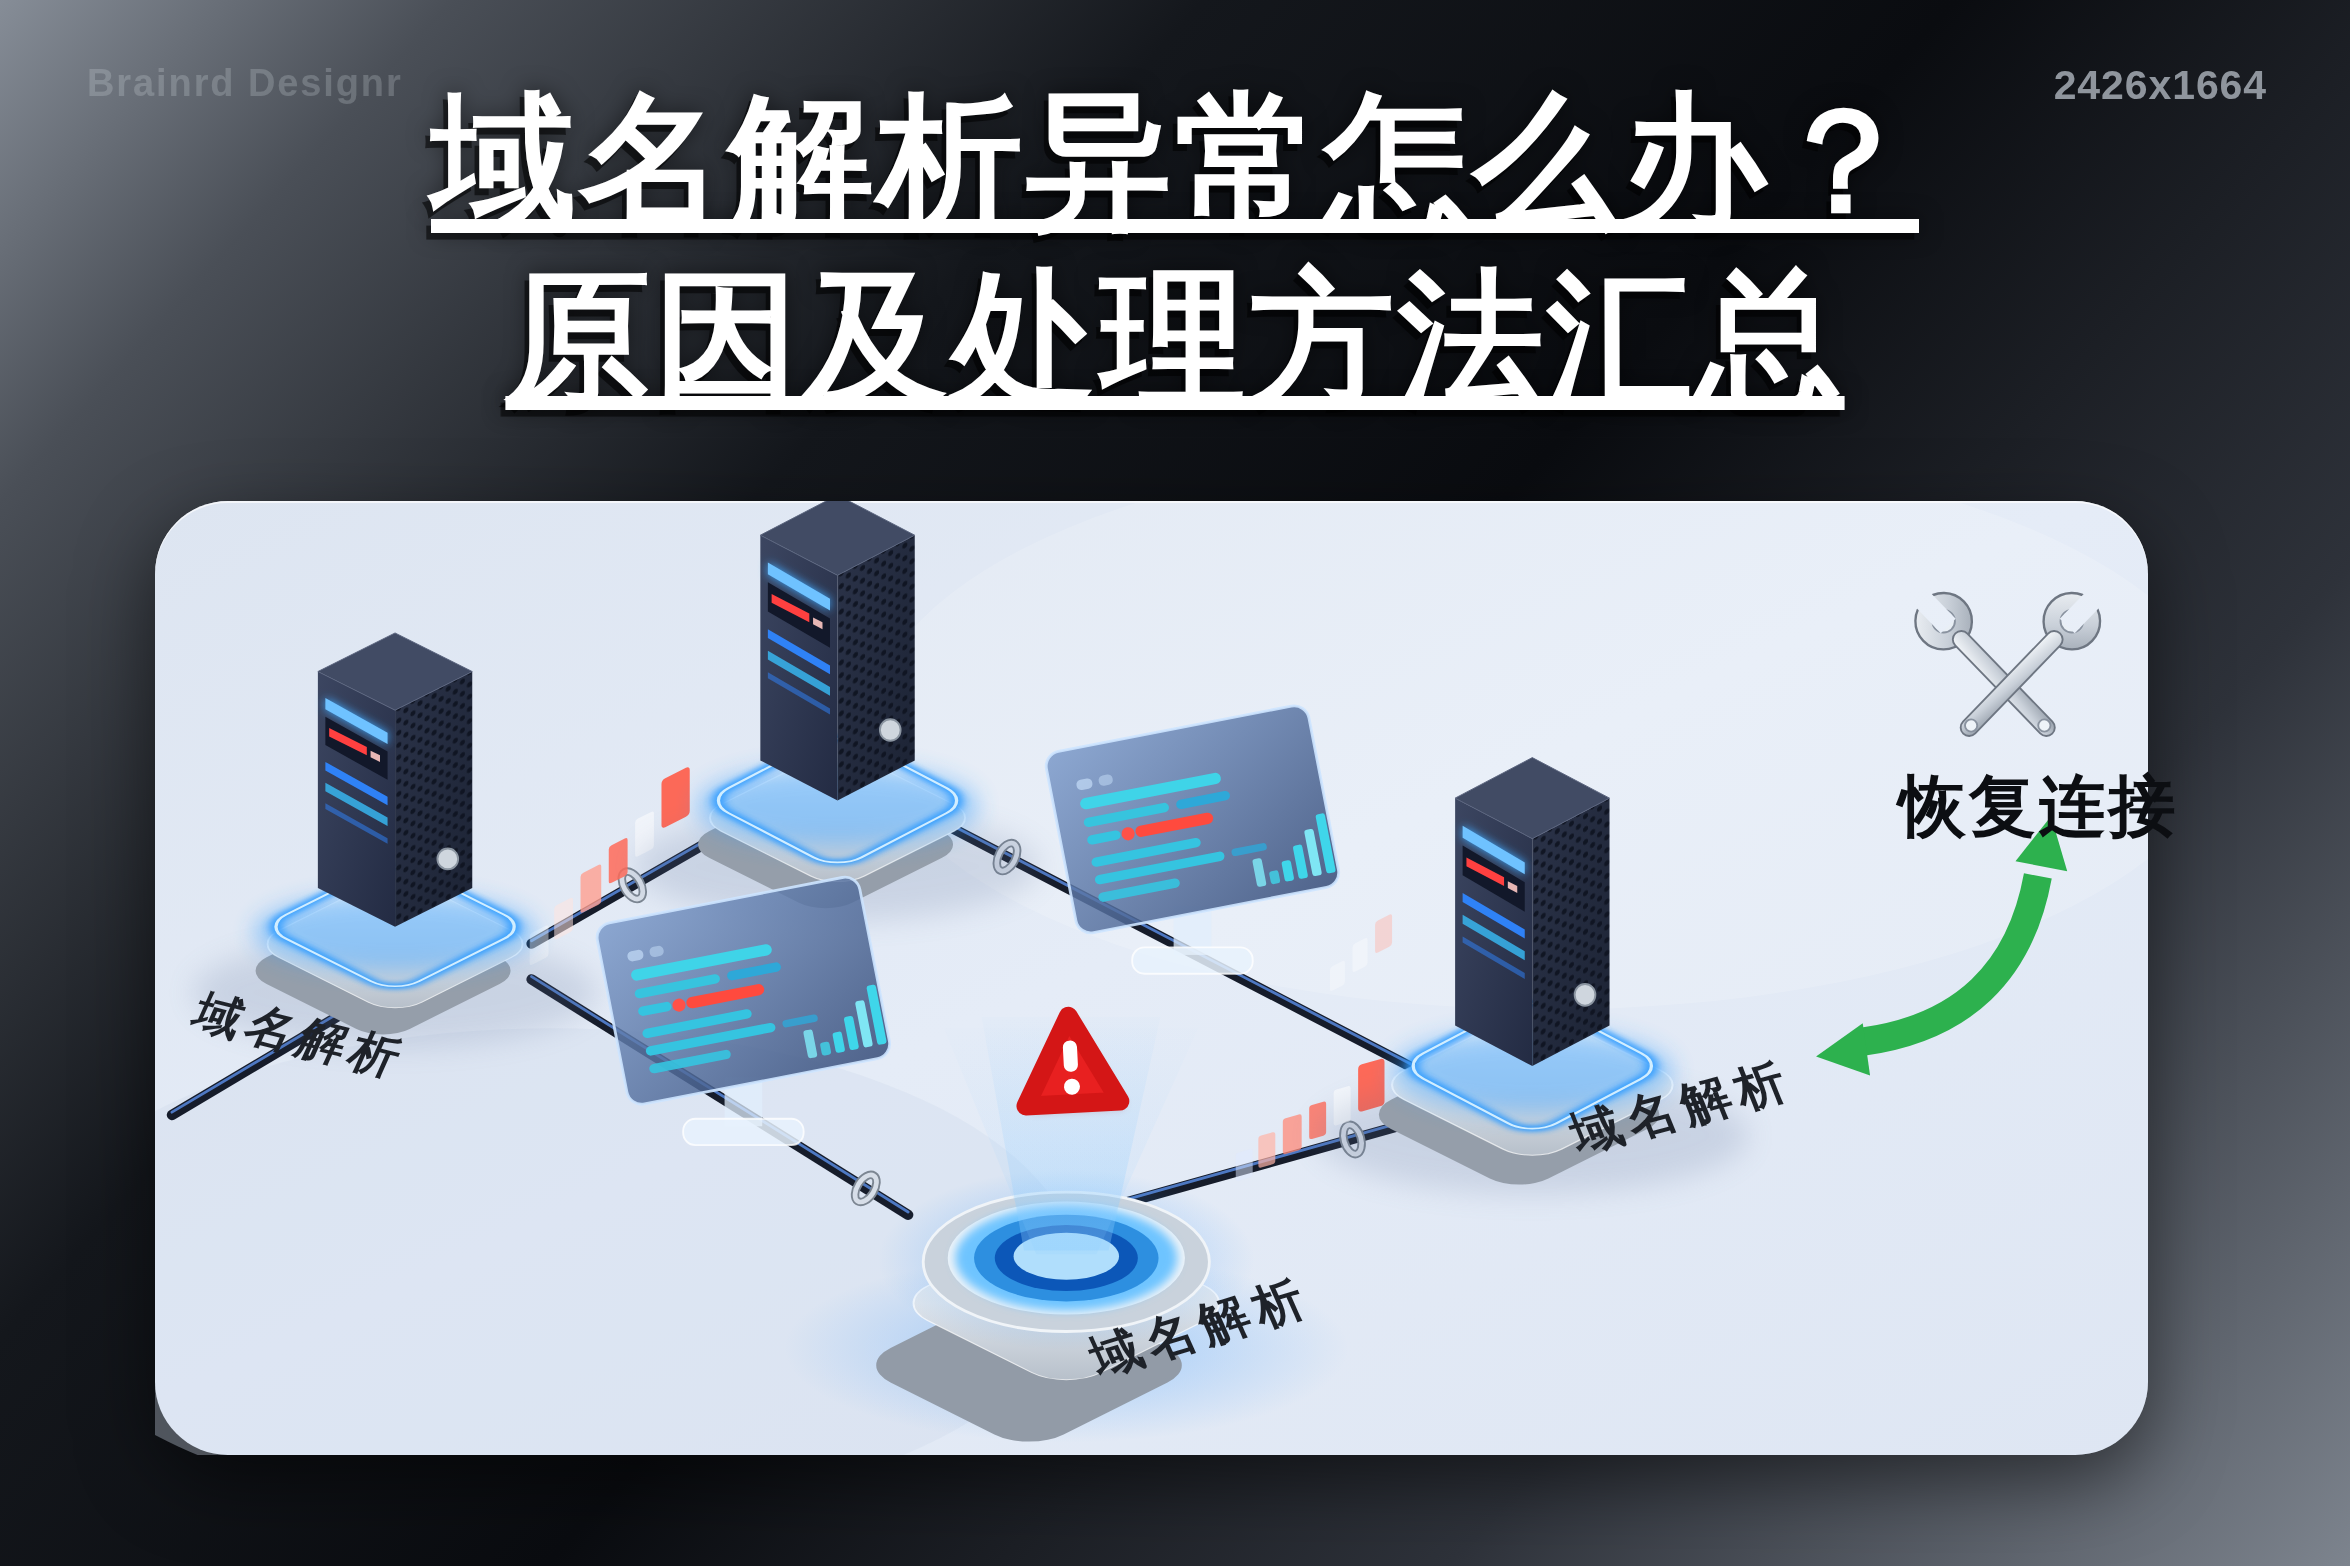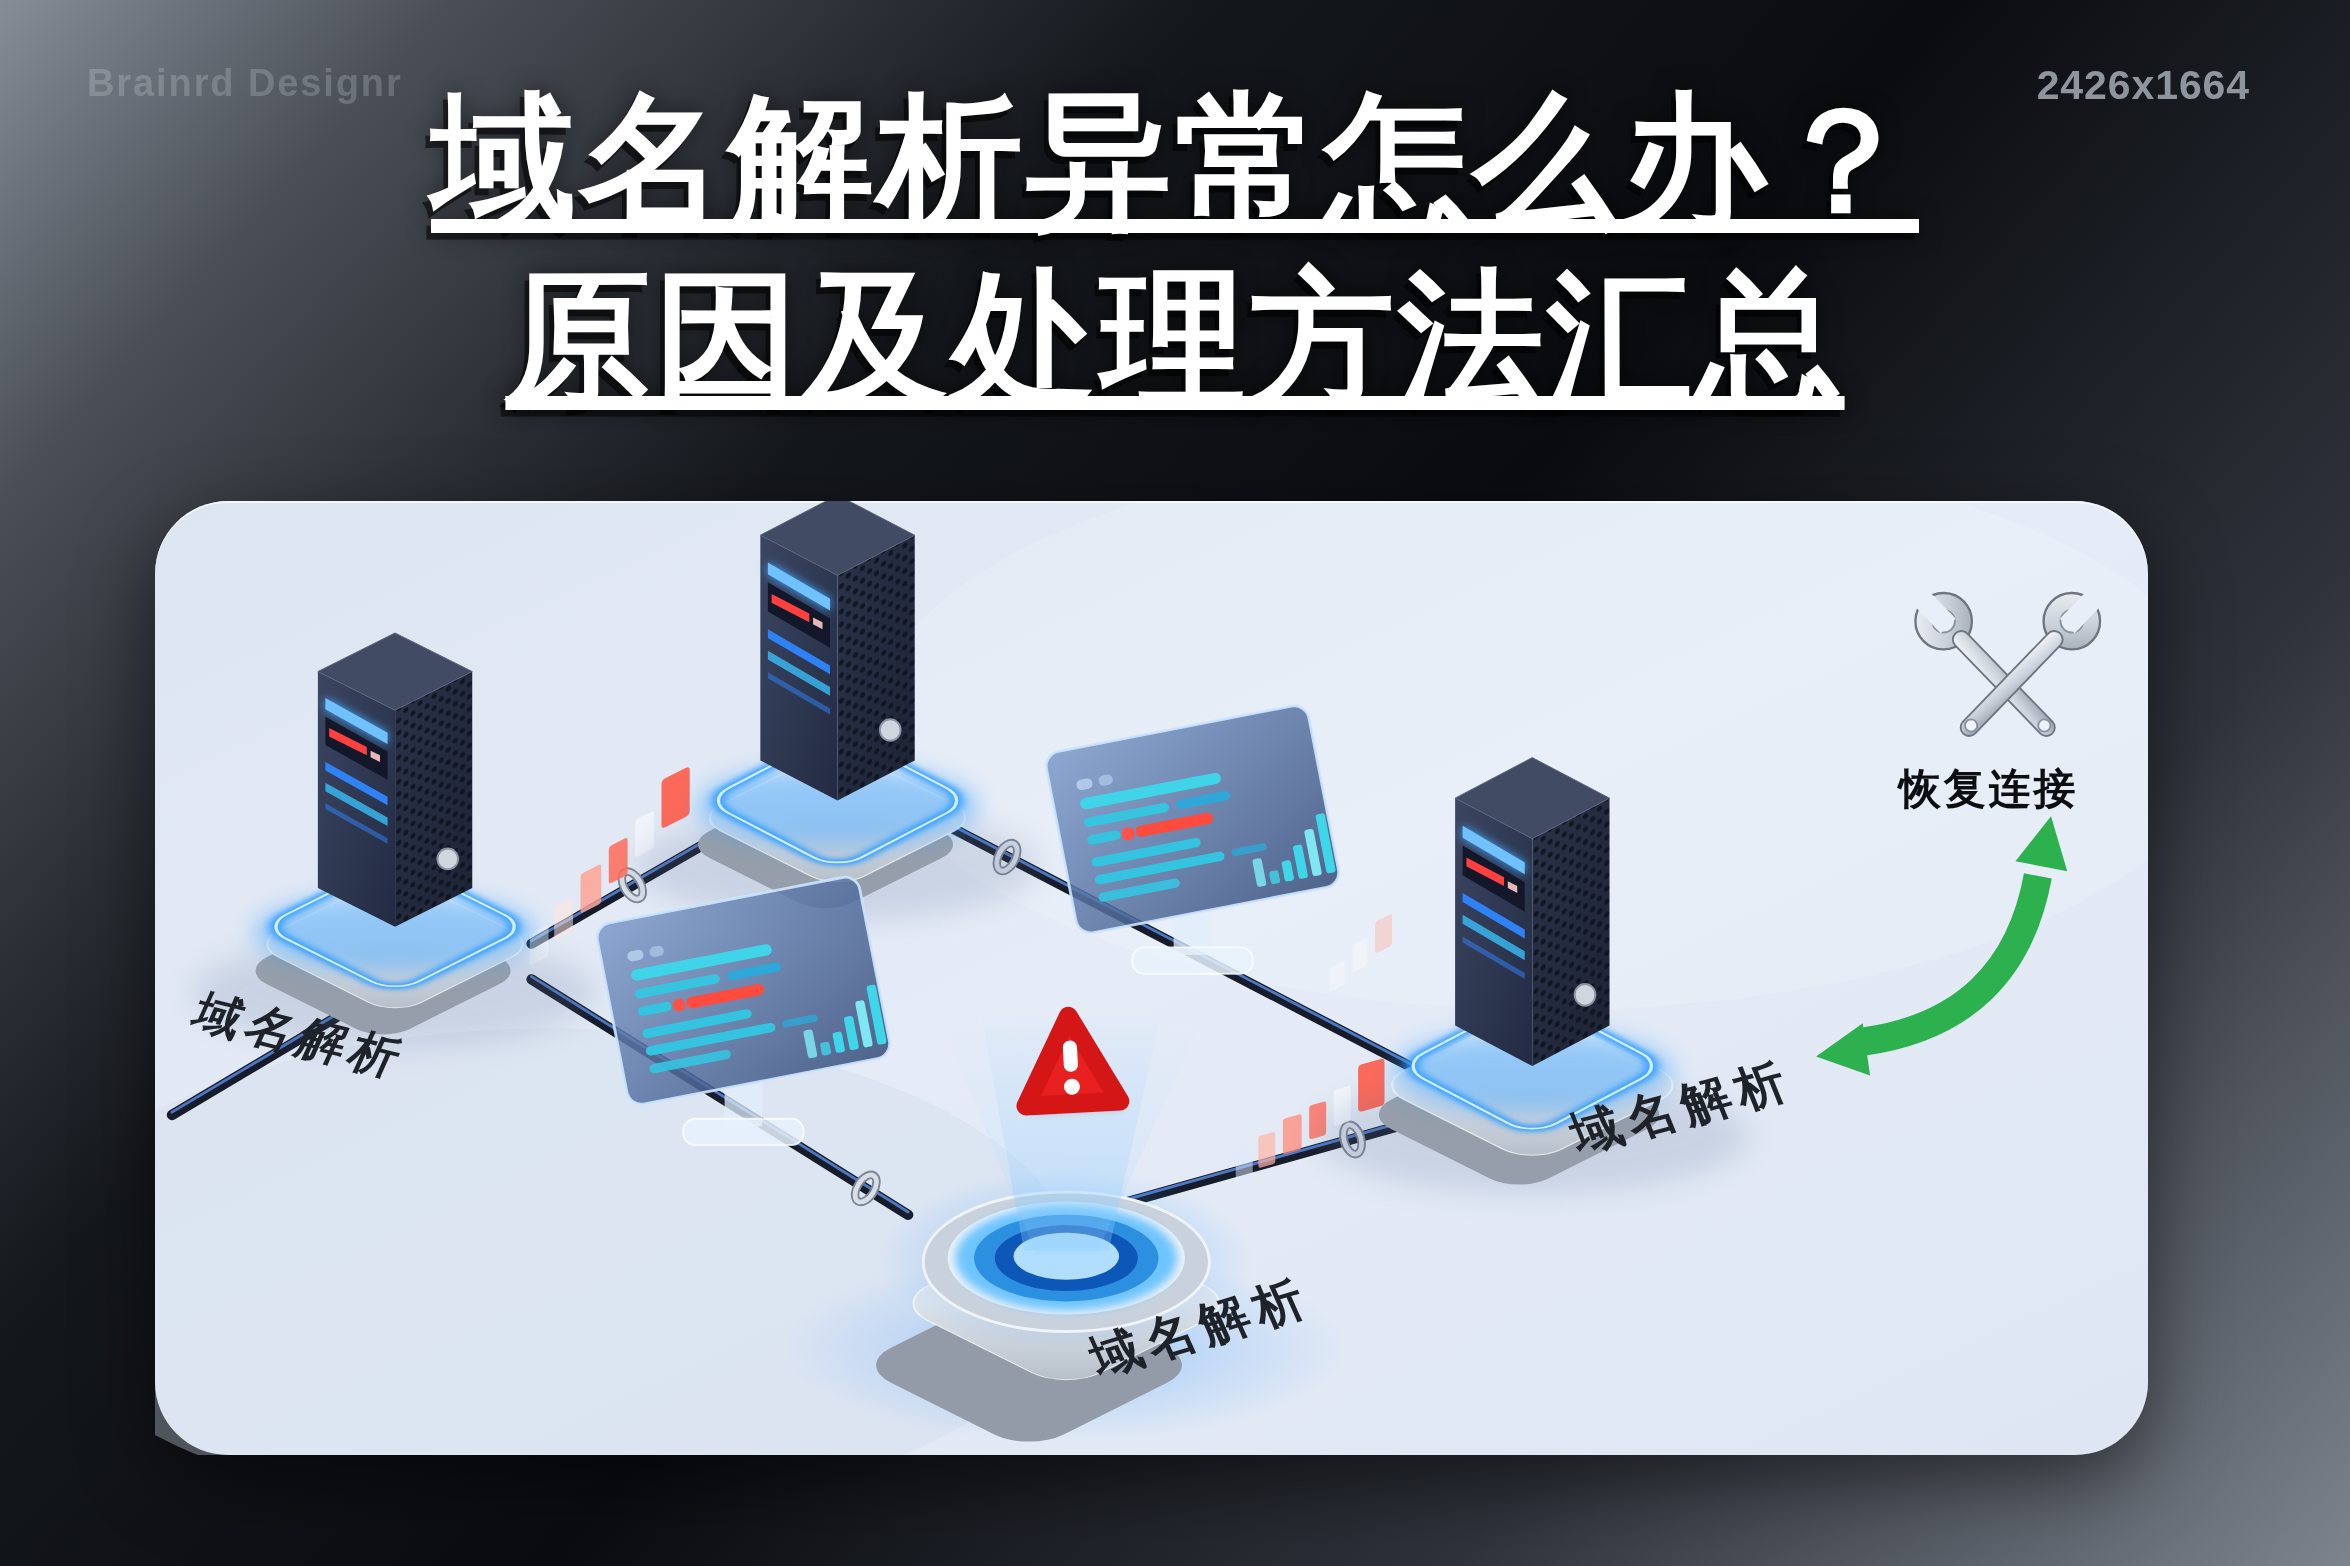--- a/index.html
+++ b/index.html
@@ -1,37 +1,37 @@
 <!DOCTYPE html>
 <html style="font-size:15px"><head>
 <meta charset="utf-8">
 <style>
   html,body{margin:0;padding:0;background:#000;}
   .page{position:relative;width:2350px;height:1567px;overflow:hidden;
         font-family:"Liberation Sans","DejaVu Sans",sans-serif;
         background:linear-gradient(132deg,#868d97 0%,#4a4f57 12%,#14171c 32%,#0a0c10 52%,#2e323a 76%,#7d848e 100%);}
   .watermark{position:absolute;left:87px;top:62px;font-size:38px;font-weight:700;
              letter-spacing:1.9px;color:rgba(225,230,238,0.22);}
-  .size-badge{position:absolute;right:100px;top:62px;font-size:41px;font-weight:700;
+  .size-badge{position:absolute;right:83px;top:62px;font-size:41px;font-weight:700;
               color:#8f959d;letter-spacing:0.9px;}
   .title{position:absolute;top:73px;left:0;width:100%;text-align:center;color:#ffffff;
          font-weight:900;font-size:145px;line-height:1.22;letter-spacing:3.8px;
          text-shadow:-4.7px 6.6px 0 rgba(0,0,0,0.55), 0 0 22.6px rgba(0,0,0,0.5);text-decoration:underline;}
   .card{position:absolute;left:155px;top:501px;width:1993px;height:954px;border-radius:73px;
         background:linear-gradient(155deg,#dde5f1 0%,#e5ecf7 48%,#dee6f3 100%);
         box-shadow:0 26px 75px rgba(0,0,0,0.5), inset 0 1.9px 0 rgba(255,255,255,0.65);}
   .card svg{position:absolute;left:0;top:0;}
   .floor-label{position:absolute;color:#1e2229;font-weight:800;white-space:nowrap;}
   .lbl-left{left:41px;top:478px;font-size:47px;letter-spacing:6.6px;
             transform:rotate(14deg) skewX(-10deg);transform-origin:left center;}
   .lbl-pedestal{left:938px;top:827px;font-size:49px;letter-spacing:7.5px;
             transform:rotate(-17deg) skewX(7deg);transform-origin:left center;}
   .lbl-right{left:1418px;top:603px;font-size:49px;letter-spacing:7.5px;
             transform:rotate(-15deg) skewX(7deg);transform-origin:left center;}
-  .lbl-fix{left:1744px;top:260px;font-size:42px;letter-spacing:2.8px;color:#0c0e12;
+  .lbl-fix{left:1744px;top:260px;font-size:67px;letter-spacing:2.8px;color:#0c0e12;
            font-weight:900;transform:none;}
 </style>
 </head>
 <body>
 
 <div class="page">
   <span class="watermark">Brainrd Designr</span>
   <span class="size-badge">2426x1664</span>
 
   <div class="title">

